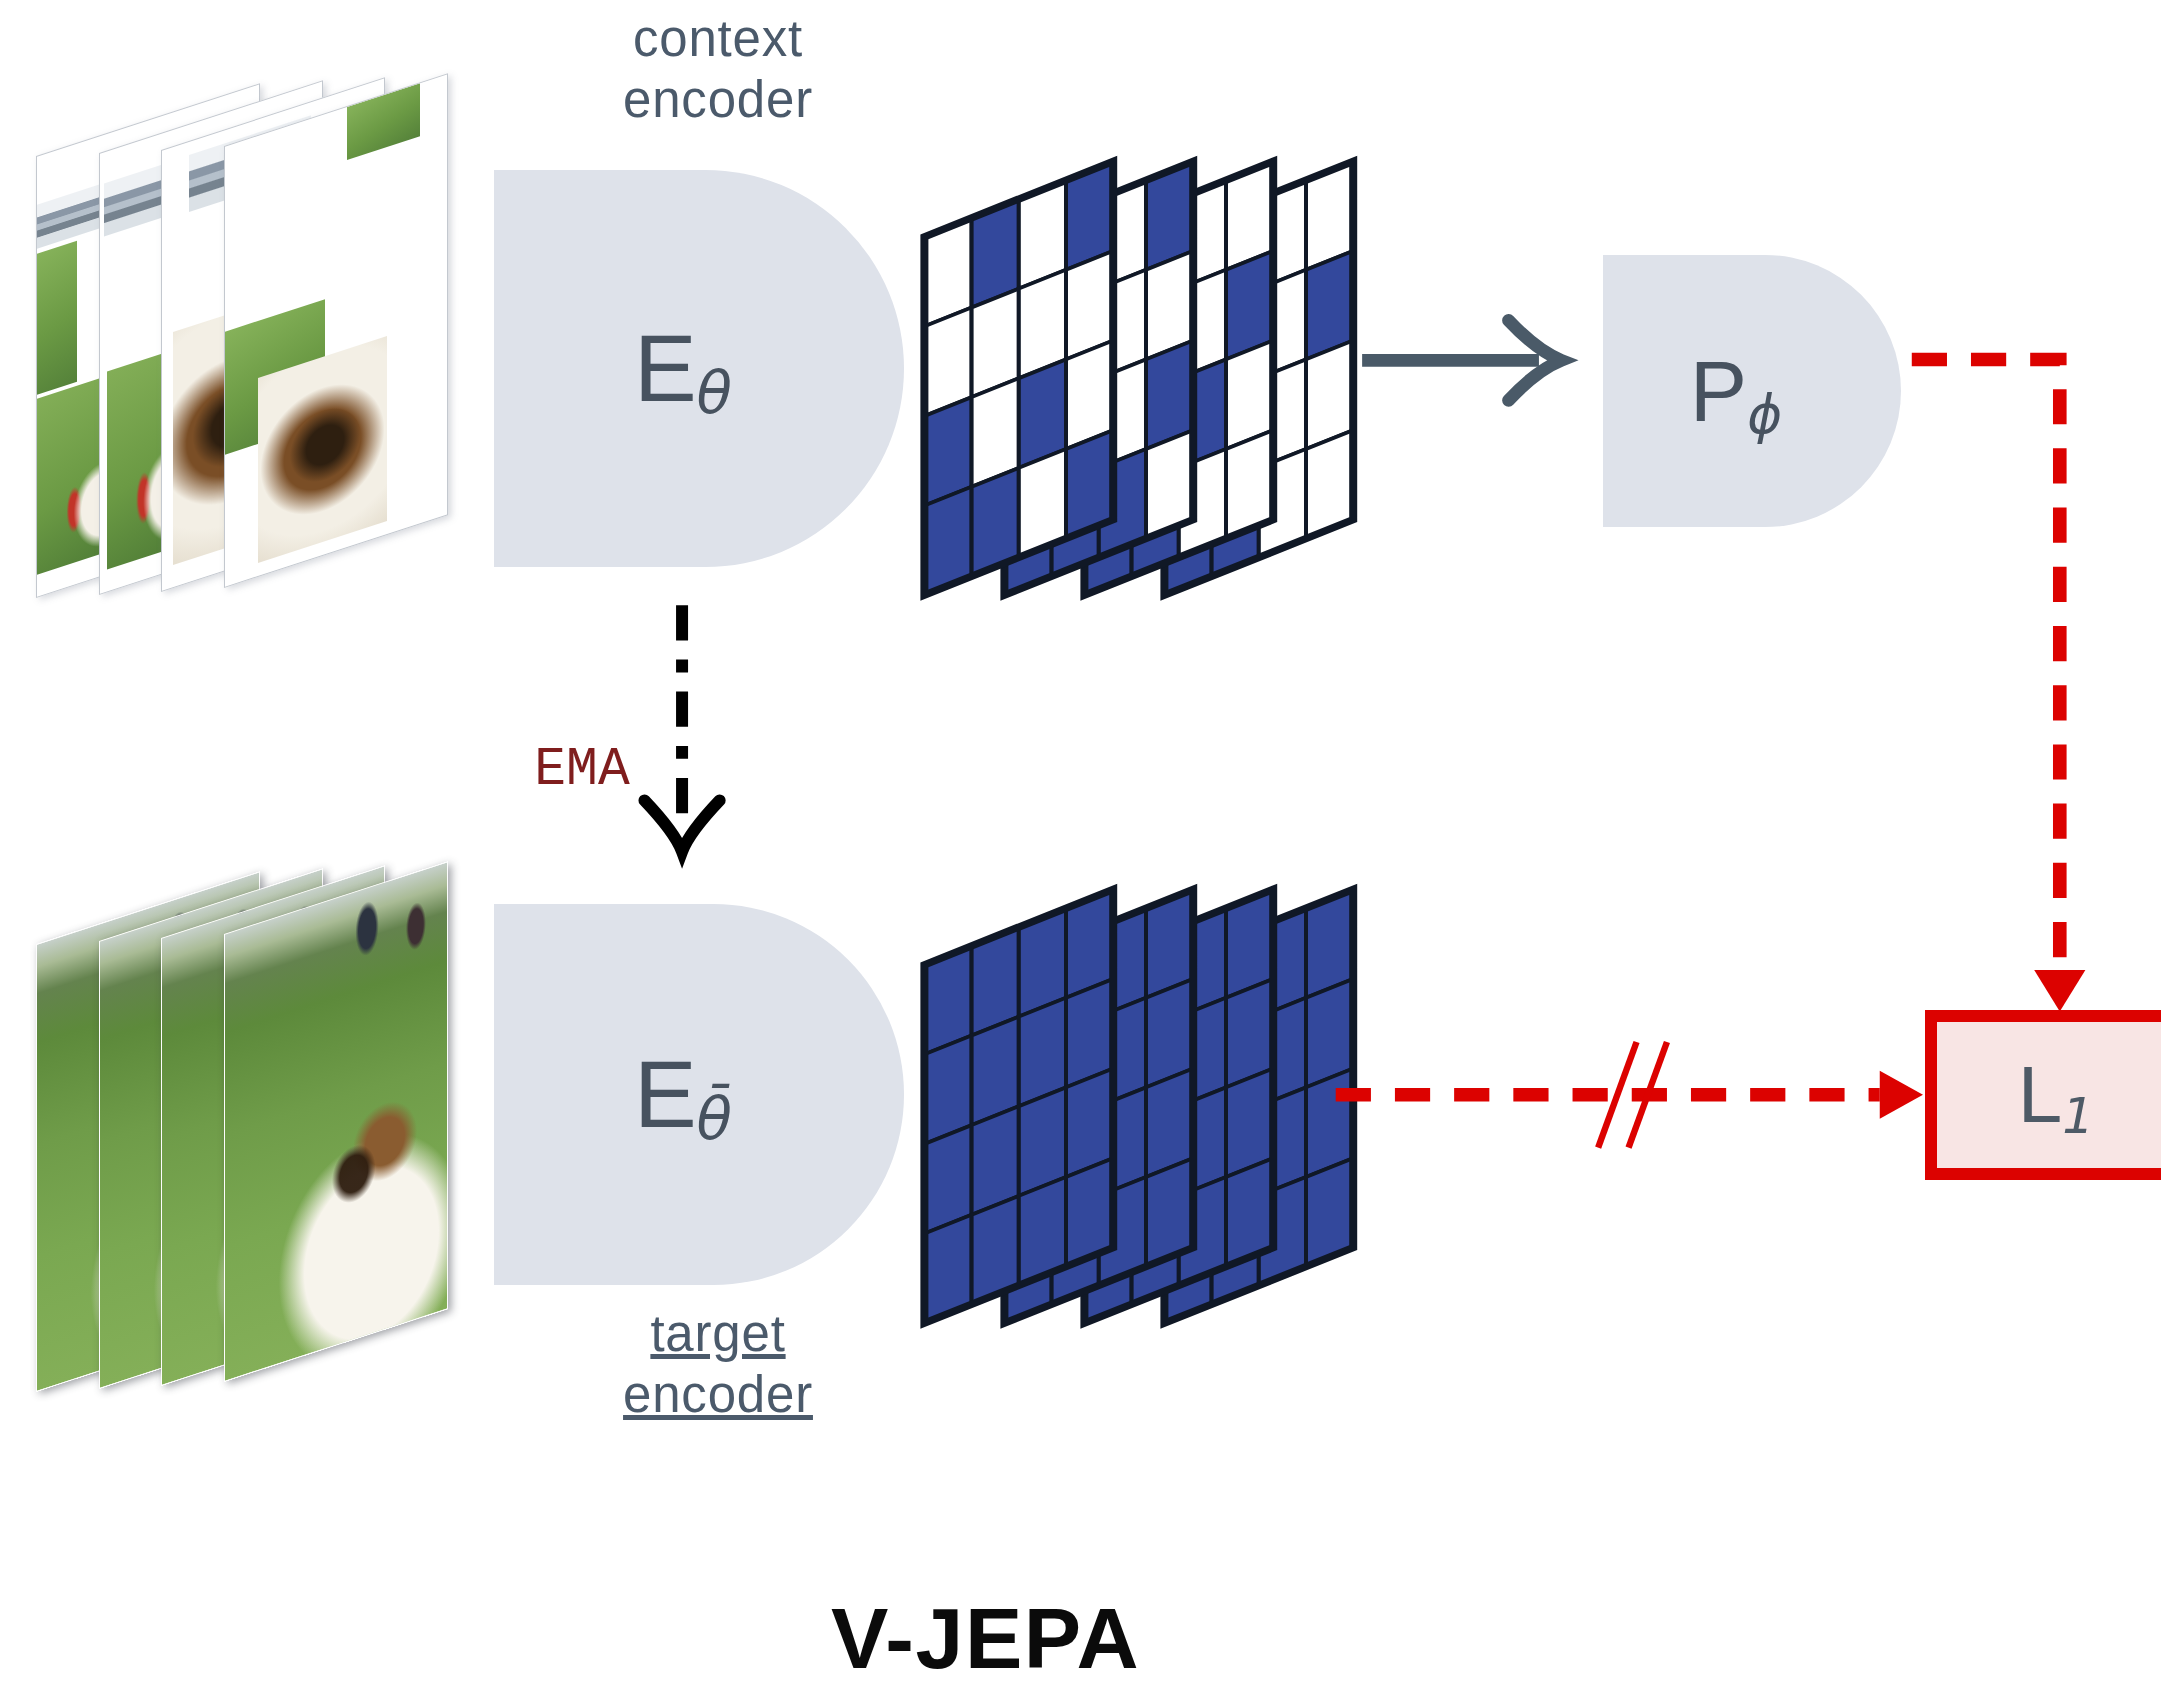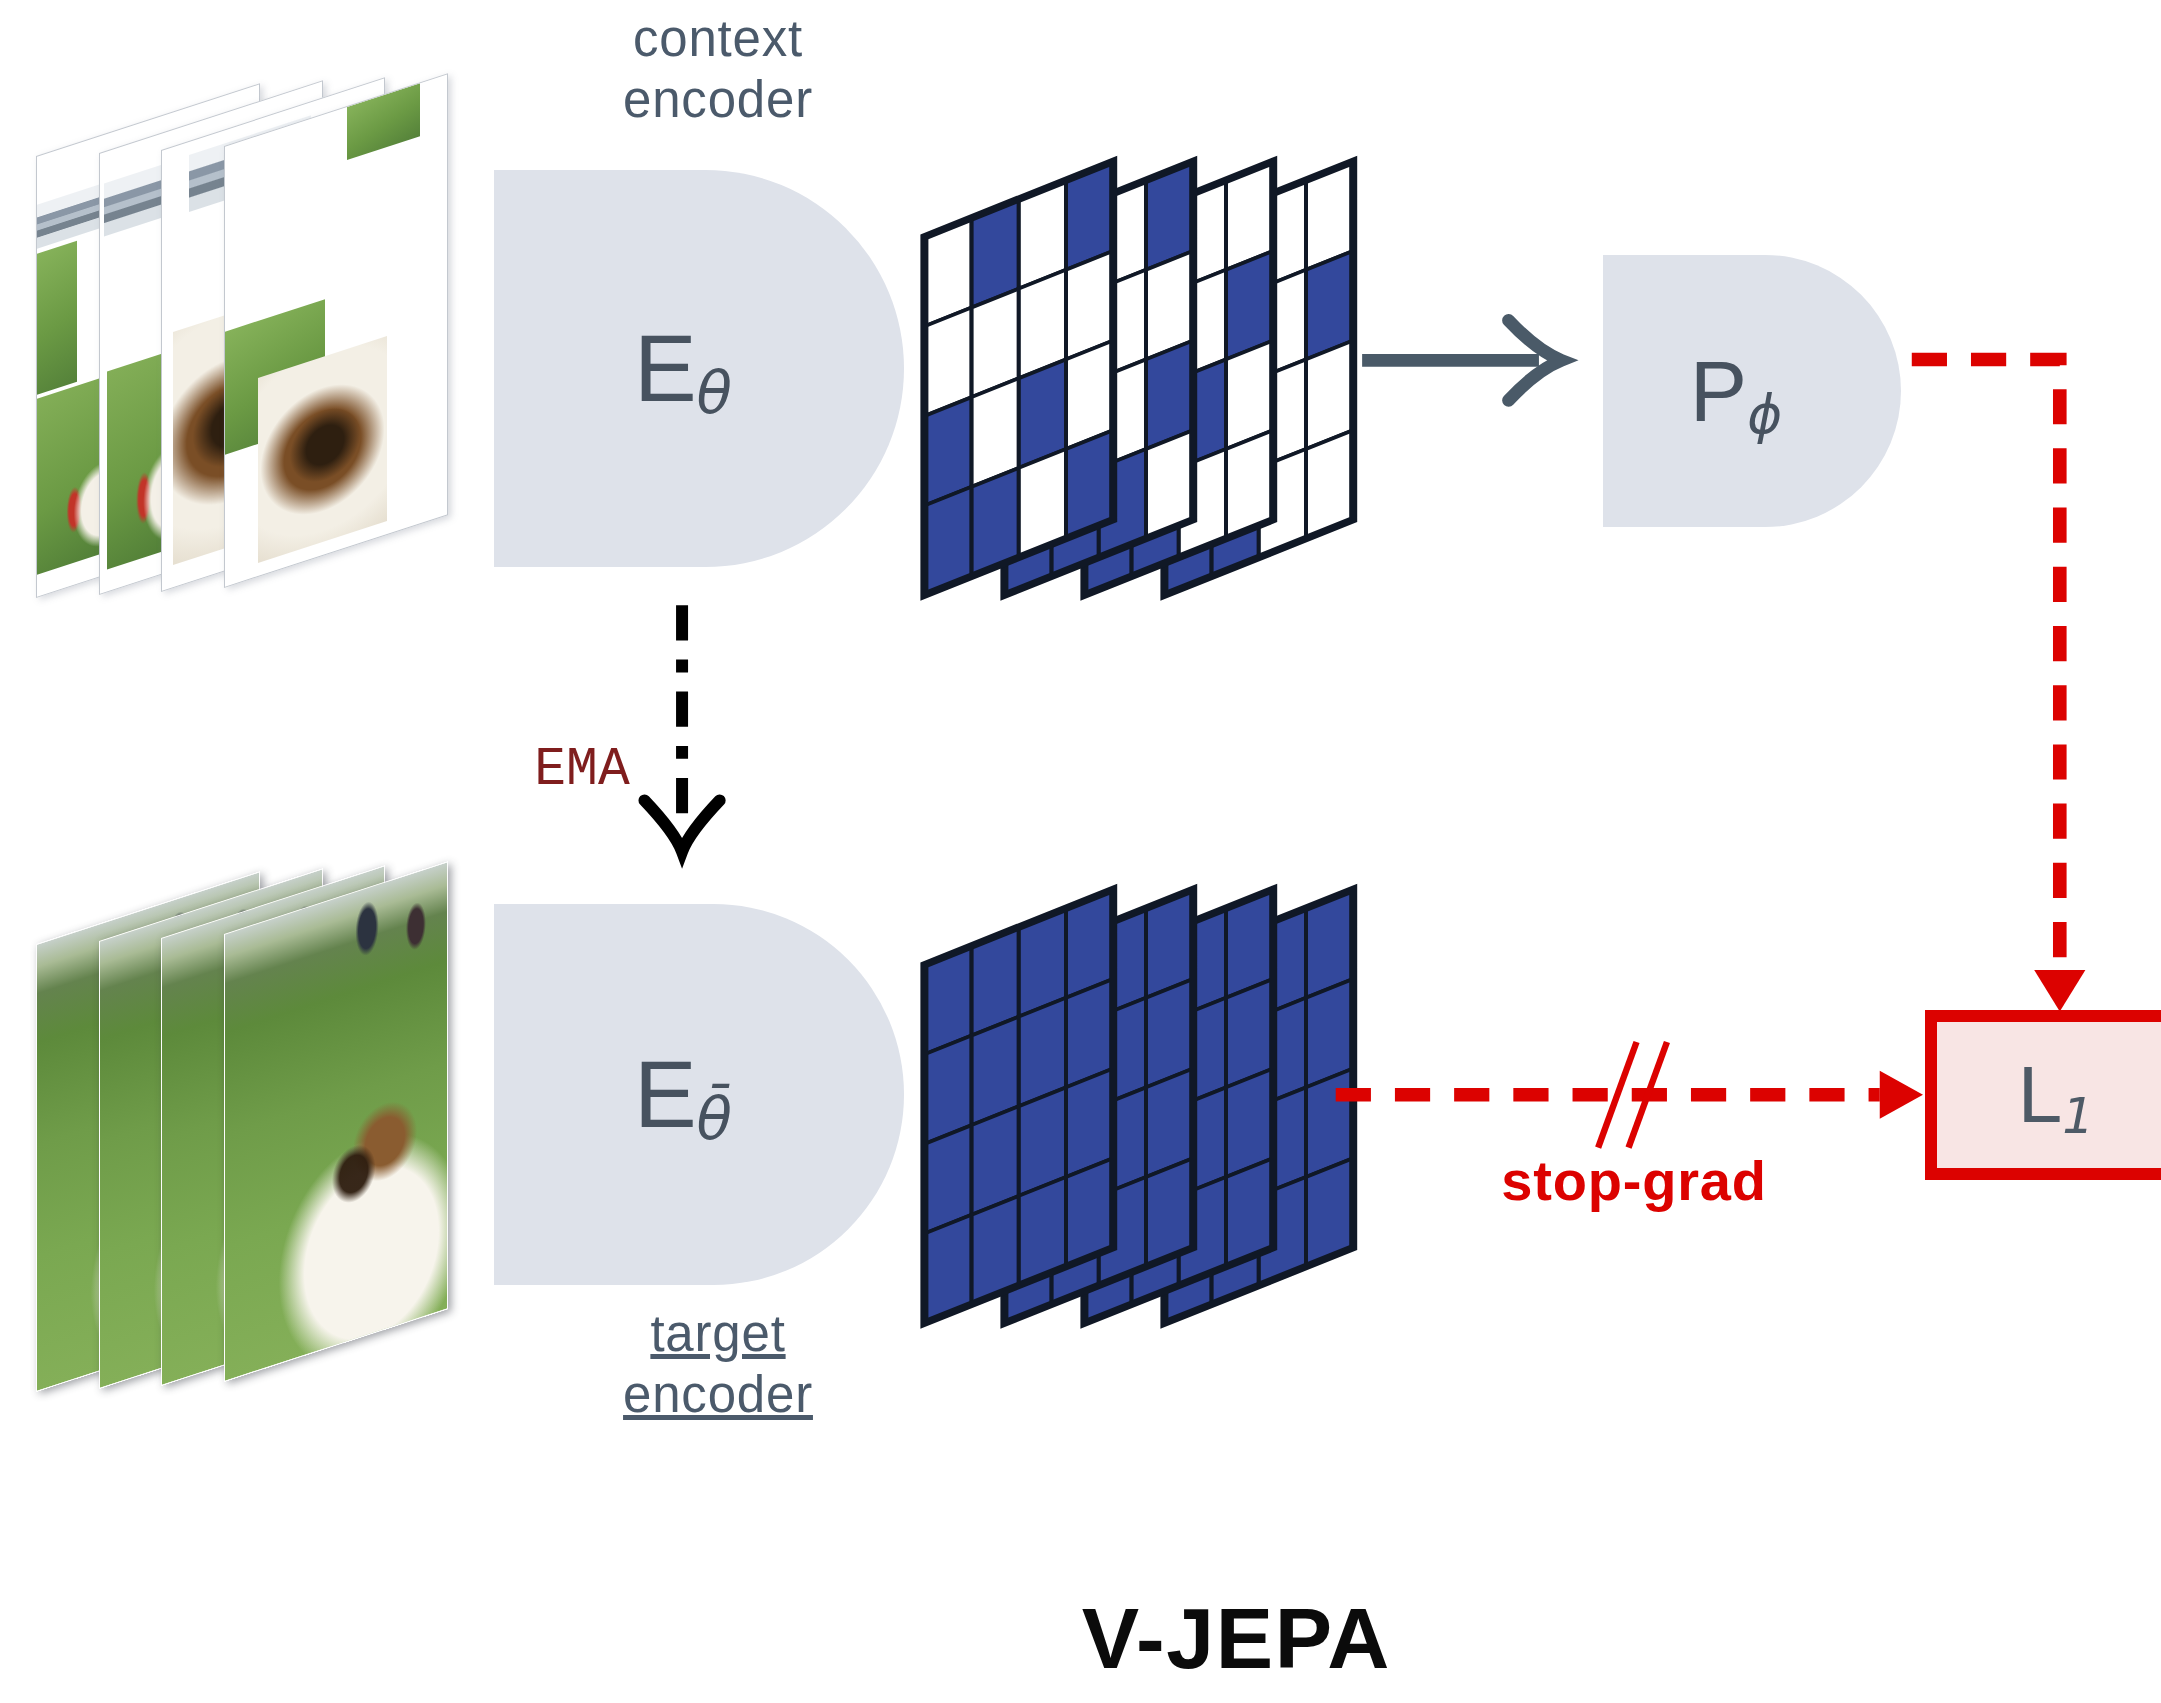--- a/index.html
+++ b/index.html
@@ -20,21 +20,21 @@
   #pred-block .sub{font-size:53px;}
 
   
   .lbl{position:absolute;color:var(--slate);font-size:51px;line-height:1.2;text-align:center;
        letter-spacing:0.8px;}
   .lbl span{display:block;}
   #ema-label{position:absolute;color:#7f1d1d;font-family:Liberation Mono, monospace;
              font-size:53px;text-align:center;}
   #stopgrad-label{position:absolute;color:var(--red);font-weight:bold;font-size:56px;text-align:center;
                   letter-spacing:0.8px;}
-  #title{position:absolute;color:#0b0b0b;font-weight:bold;font-size:86px;text-align:right;
+  #title{position:absolute;color:#0b0b0b;font-weight:bold;font-size:86px;text-align:left;
          letter-spacing:1.6px;}
 
   
   #l1-box{position:absolute;box-sizing:border-box;border:12.8px solid var(--red);
           background:var(--lossfill);display:flex;align-items:center;justify-content:center;}
   #l1-box .sym{color:#4E5A66;display:flex;align-items:baseline;}
   #l1-box .base{font-size:80px;line-height:1;}
   #l1-box .sub{font-size:50px;line-height:1;position:relative;top:0.22em;}
 
   
@@ -293,23 +293,20 @@
         <rect x="118" y="224" width="59" height="112" fill="#33489C" stroke="#101826" stroke-width="5"></rect>
         <rect x="177" y="224" width="59" height="112" fill="#33489C" stroke="#101826" stroke-width="5"></rect>
         <rect x="0" y="336" width="59" height="112" fill="#33489C" stroke="#101826" stroke-width="5"></rect>
         <rect x="59" y="336" width="59" height="112" fill="#33489C" stroke="#101826" stroke-width="5"></rect>
         <rect x="118" y="336" width="59" height="112" fill="#33489C" stroke="#101826" stroke-width="5"></rect>
         <rect x="177" y="336" width="59" height="112" fill="#33489C" stroke="#101826" stroke-width="5"></rect>
         <rect x="0" y="0" width="236" height="448" fill="none" stroke="#101826" stroke-width="10"></rect>
       </g>
     </svg>
 
-  <div id="stopgrad-label" style="left:1424px;top:1148px;width:360px;">
-    <span>stop-grad</span>
-  </div>
 
   <div id="l1-box" style="left:1895px;top:1010px;width:262px;height:170px;">
     <div class="sym">
       <span class="base">L</span>
       <span class="sub">1</span>
     </div>
   </div>
 
   <div id="title" style="left:801px;top:1589px;width:560px;">
     <span>V-JEPA</span>

